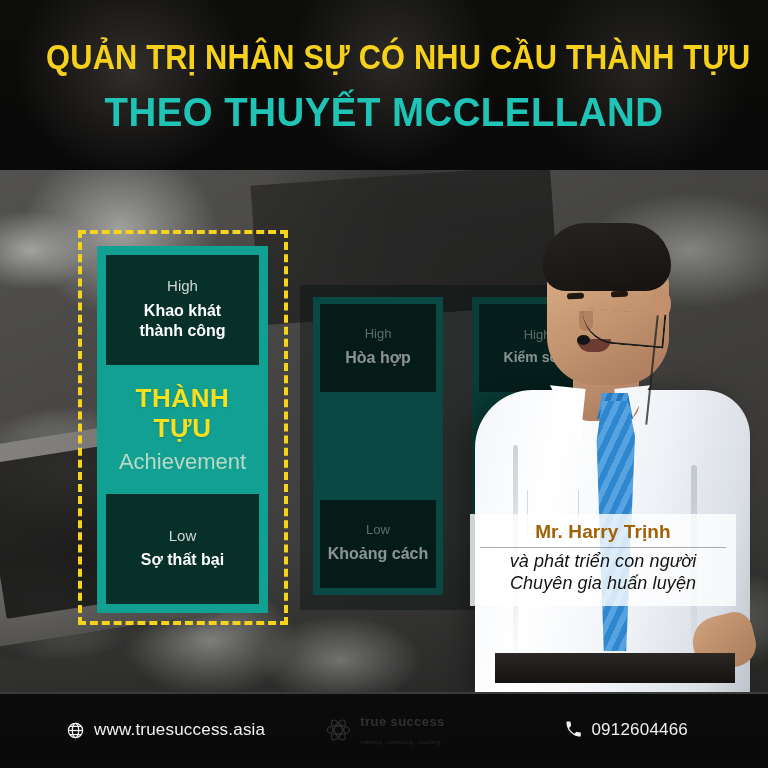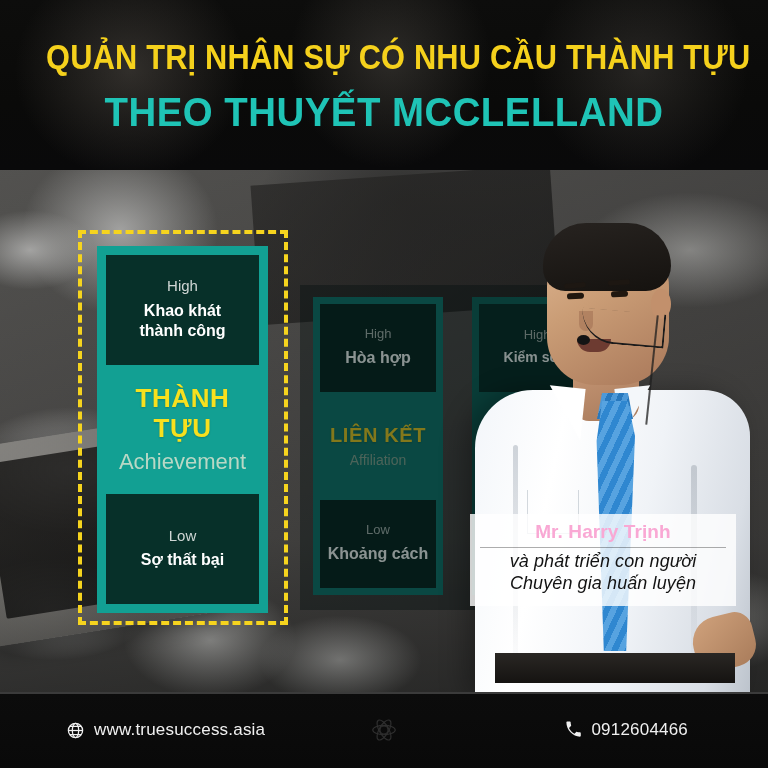--- a/index.html
+++ b/index.html
@@ -342,21 +342,21 @@
   .nameplate {
     position:absolute;
     left:470px; top:514px;
     width:266px; height:92px;
     background:rgba(255,255,255,0.80);
     z-index:30;
     padding:6px 10px 8px;
     text-align:center;
   }
   .np-name {
-    color:#f9a8d4;
+    color:#a16207;
     font-weight:bold;
     font-size:19px;
     line-height:1.25;
     letter-spacing:0.1px;
   }
   .np-rule {
     width:100%; height:1px;
     background:rgba(20,20,20,0.35);
     margin:3px 0 2px;
   }
@@ -459,24 +459,20 @@
         <div class="txt">Sợ thất bại</div>
       </div>
     </div>
   </div>
 
   <div class="card" id="card-affiliation">
     <div class="card-body">
       <div class="subbox">
         <div class="lvl">High</div>
         <div class="txt">Hòa hợp</div>
-      </div>
-      <div class="card-center">
-        <div class="vi">LIÊN KẾT</div>
-        <div class="en">Affiliation</div>
       </div>
       <div class="subbox">
         <div class="lvl">Low</div>
         <div class="txt">Khoảng cách</div>
       </div>
     </div>
   </div>
 
   <div class="card" id="card-power">
     <div class="card-body">
@@ -548,20 +544,24 @@
 
     <div class="f-logo">
       <span class="mark">
         <svg width="30" height="30" viewBox="0 0 32 32" fill="none" stroke="#bdbdbd" stroke-width="1.2">
           <circle cx="16" cy="16" r="4.3"></circle>
           <ellipse cx="16" cy="16" rx="12" ry="5" transform="rotate(0 16 16)"></ellipse>
           <ellipse cx="16" cy="16" rx="12" ry="5" transform="rotate(60 16 16)"></ellipse>
           <ellipse cx="16" cy="16" rx="12" ry="5" transform="rotate(120 16 16)"></ellipse>
         </svg>
       </span>
+      <span>
+        <span class="brand">true success</span><br>
+        <span class="tag">trainning - consulting - coaching</span>
+      </span>
     </div>
 
     <div class="f-phone">
       <span class="ic">
         <svg width="19" height="19" viewBox="0 0 24 24" fill="#f0f0f0">
           <path d="M6.6 10.8c1.4 2.8 3.8 5.1 6.6 6.6l2.2-2.2c.3-.3.7-.4 1.1-.2 1.2.4 2.4.6 3.7.6.6 0 1 .4 1 1V20c0 .6-.4 1-1 1C11.3 21 3 12.7 3 2.9c0-.6.4-1 1-1h3.4c.6 0 1 .4 1 1 0 1.3.2 2.5.6 3.7.1.4 0 .8-.2 1.1l-2.2 2.1z"></path>
         </svg>
       </span>
       <span class="lbl">0912604466</span>
     </div>

